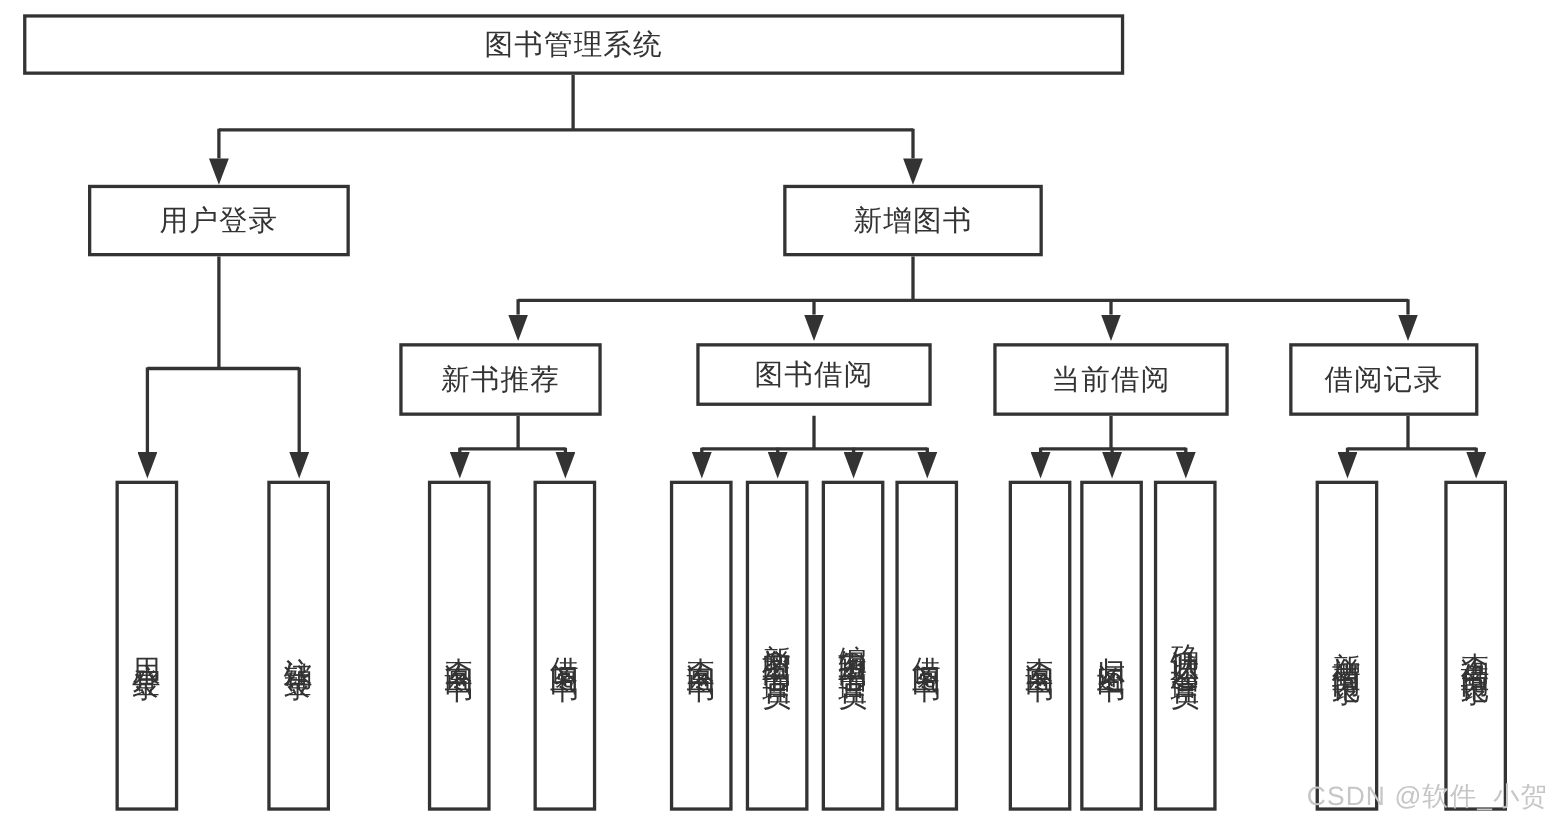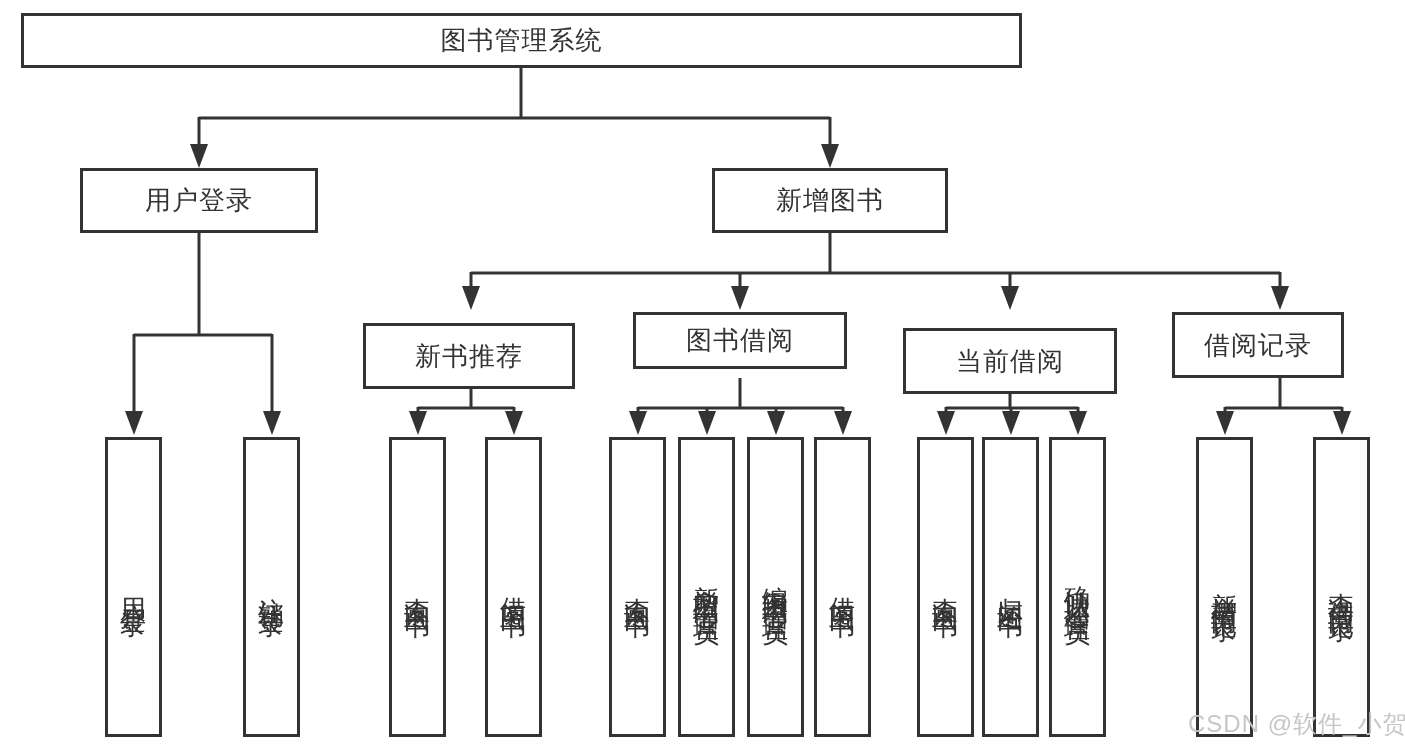--- a/index.html
+++ b/index.html
@@ -46,23 +46,23 @@
     letter-spacing: 5px;
     line-height: 1;
     top: 437px;
     width: 57px;
     height: 300px;
   }
   
   #root-box   { left: 21px;  top: 13px;  width: 1001px; height: 55px; }
   #ul-box     { left: 80px;  top: 168px; width: 238px;  height: 65px; }
   #bm-box     { left: 712px; top: 168px; width: 236px;  height: 65px; }
-  #nr-box     { left: 363px; top: 312px; width: 212px;  height: 66px; margin-top: 11px; }
+  #nr-box     { left: 363px; top: 312px; width: 184px;  height: 66px; }
   #bb-box     { left: 633px; top: 312px; width: 214px;  height: 57px; }
-  #cb-box     { left: 903px; top: 312px; width: 214px;  height: 66px; margin-top: 16px; }
+  #cb-box     { left: 903px; top: 312px; width: 214px;  height: 66px; }
   #br-box     { left: 1172px;top: 312px; width: 172px;  height: 66px; }
   
   #v-login    { left: 105px; }
   #v-logout   { left: 243px; }
   #v-nr1      { left: 389px; }
   #v-nr2      { left: 485px; }
   #v-bb1      { left: 609px; }
   #v-bb2      { left: 678px; }
   #v-bb3      { left: 747px; }
   #v-bb4      { left: 814px; }

